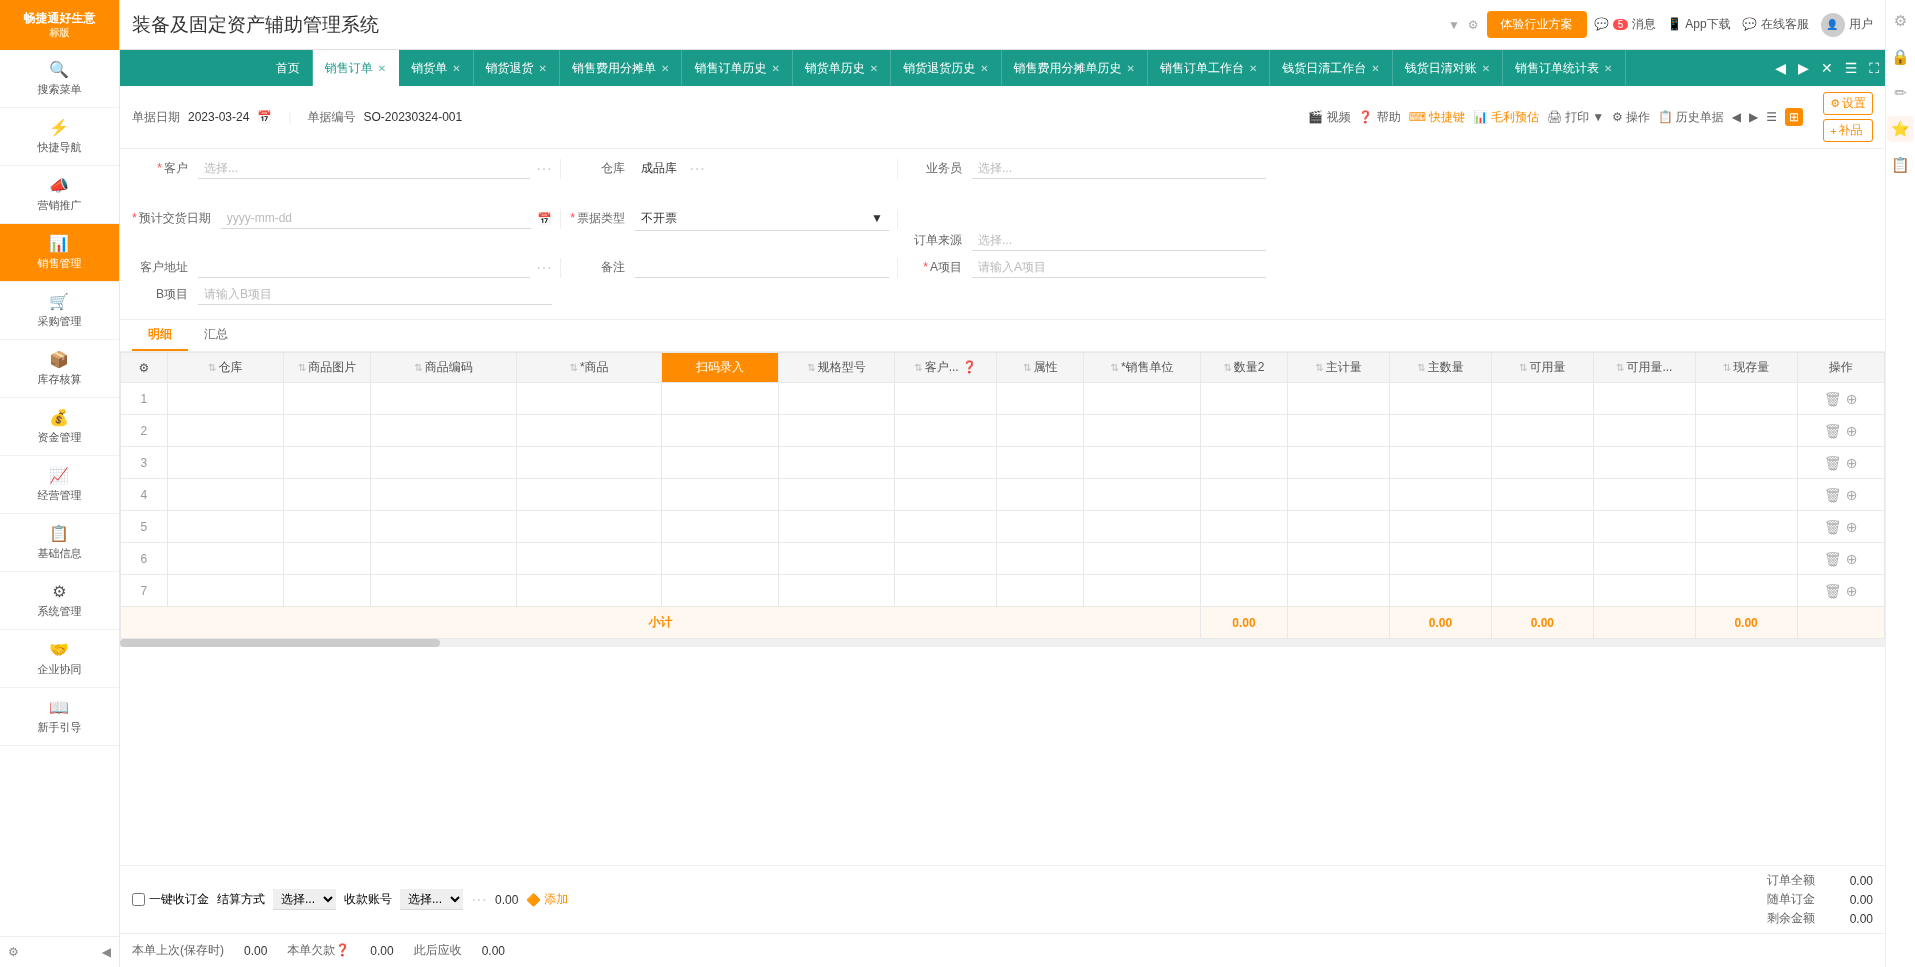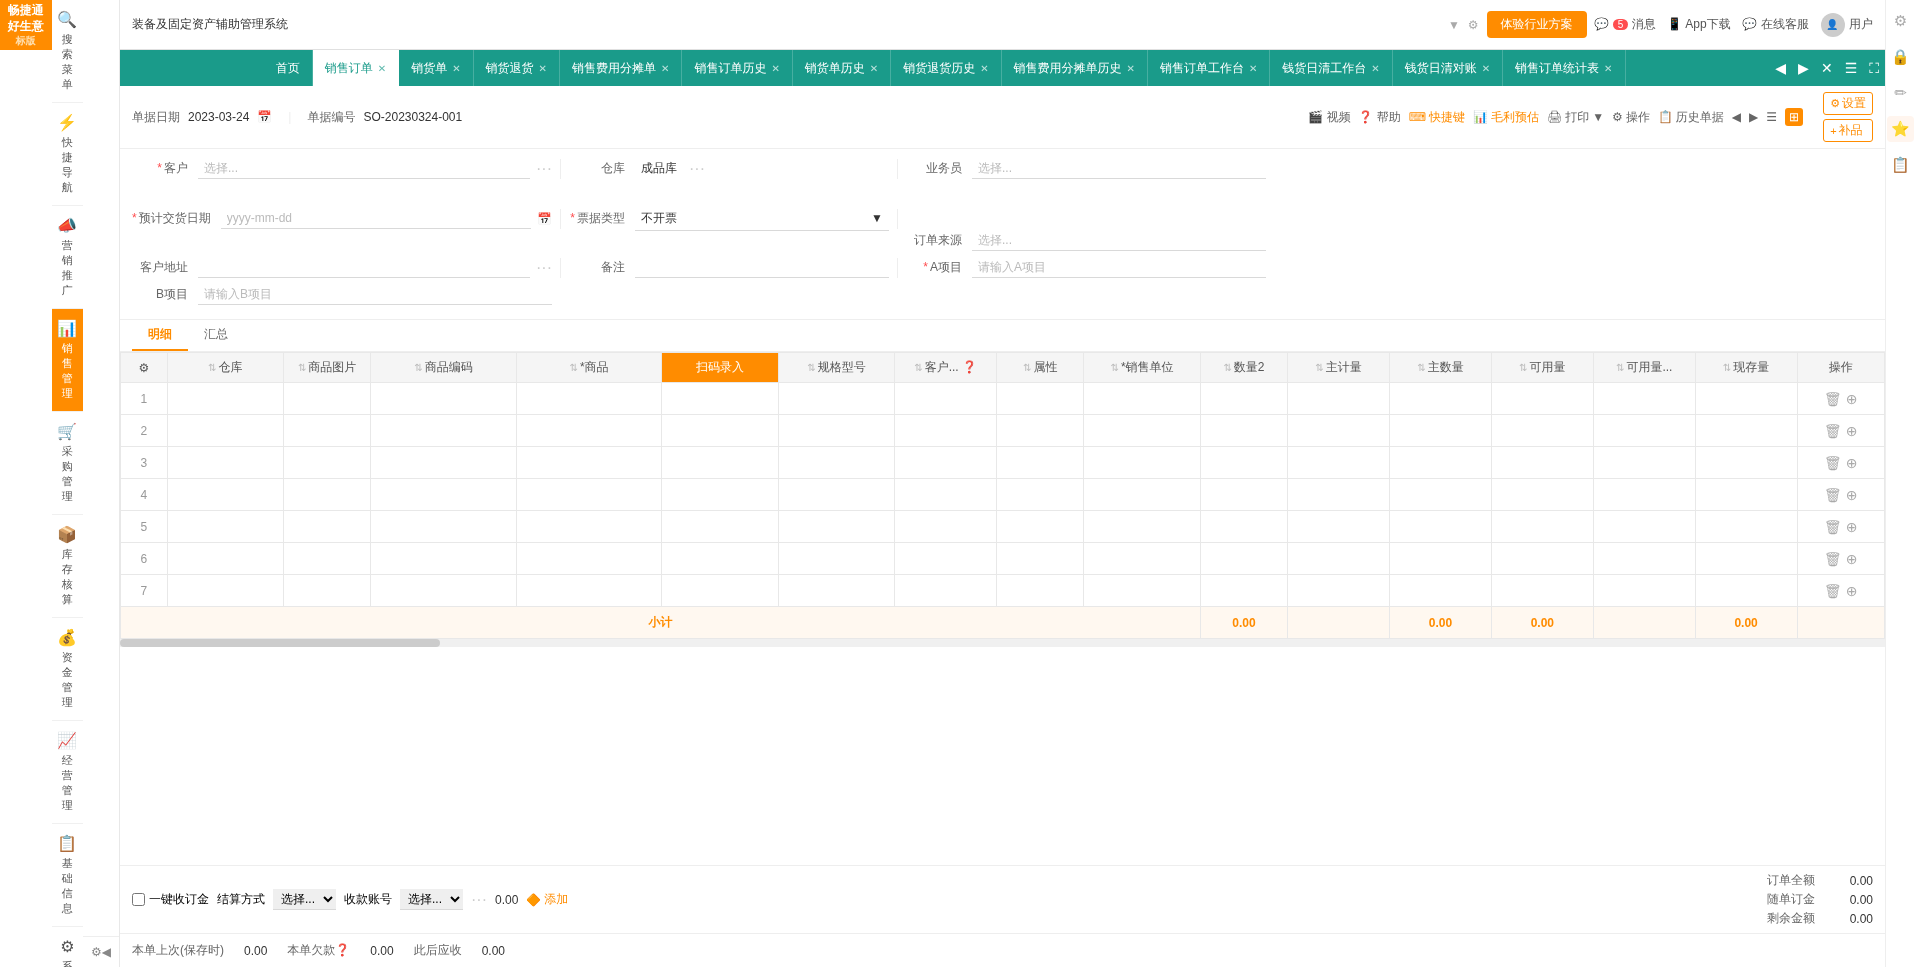--- a/index.html
+++ b/index.html
@@ -1,35 +1,35 @@
 <!DOCTYPE html>
 <html><head>
   <meta charset="utf-8">
   <style>
     * { box-sizing: border-box; margin: 0; padding: 0; font-family: 'Microsoft YaHei', Arial, sans-serif; font-size: 12px; }
     body { width: 1915px; height: 967px; overflow: hidden; background: #f5f5f5; display: flex; }
 
     
-    .sidebar { width: 120px; background: #fff; display: flex; flex-direction: row; border-right: 1px solid #e8e8e8; height: 967px; flex-shrink: 0; }
+    .sidebar { width: 120px; background: #fff; display: flex; flex-direction: column; border-right: 1px solid #e8e8e8; height: 967px; flex-shrink: 0; }
     .sidebar-logo { background: #ff8c00; height: 50px; display: flex; align-items: center; justify-content: center; color: #fff; font-size: 13px; font-weight: bold; padding: 5px; text-align: center; line-height: 1.3; }
     .sidebar-logo .sub { font-size: 10px; color: #ffe0b0; }
     .sidebar-item { display: flex; flex-direction: column; align-items: center; padding: 10px 5px; cursor: pointer; color: #555; border-bottom: 1px solid #f0f0f0; }
     .sidebar-item.active { background: #ff8c00; color: #fff; }
     .sidebar-item .icon { font-size: 16px; margin-bottom: 3px; }
     .sidebar-item .label { font-size: 11px; text-align: center; }
     .sidebar-bottom { margin-top: auto; display: flex; align-items: center; justify-content: space-between; padding: 8px; border-top: 1px solid #eee; }
     .sidebar-bottom .gear-icon { color: #888; cursor: pointer; }
     .sidebar-bottom .collapse-icon { color: #888; cursor: pointer; }
 
     
     .main { flex: 1; display: flex; flex-direction: column; height: 967px; overflow: hidden; }
 
     
     .topbar { height: 50px; background: #fff; border-bottom: 1px solid #e0e0e0; display: flex; align-items: center; padding: 0 12px; gap: 8px; }
-    .topbar-title { font-size: 12px; color: #333; flex: 1; }
+    .topbar-title { font-size: 19px; color: #333; flex: 1; }
     .topbar-btn { background: #ff8c00; color: #fff; border: none; border-radius: 4px; padding: 5px 14px; cursor: pointer; font-size: 12px; }
     .topbar-right { display: flex; align-items: center; gap: 12px; color: #555; font-size: 12px; }
     .topbar-right .badge { background: #ff4d4f; color: #fff; border-radius: 8px; padding: 0 5px; font-size: 10px; }
     .topbar-right .user { display: flex; align-items: center; gap: 4px; }
     .topbar-right .user .avatar { width: 24px; height: 24px; border-radius: 50%; background: #ccc; display: flex; align-items: center; justify-content: center; font-size: 10px; color: #fff; }
 
     
     .nav-tabs { background: #1a9b8a; height: 36px; display: flex; align-items: center; overflow: hidden; }
     .nav-tab { padding: 0 12px; height: 36px; display: flex; align-items: center; color: #fff; cursor: pointer; font-size: 12px; white-space: nowrap; border-right: 1px solid rgba(255,255,255,0.2); }
     .nav-tab.active { background: #fff; color: #1a9b8a; }

